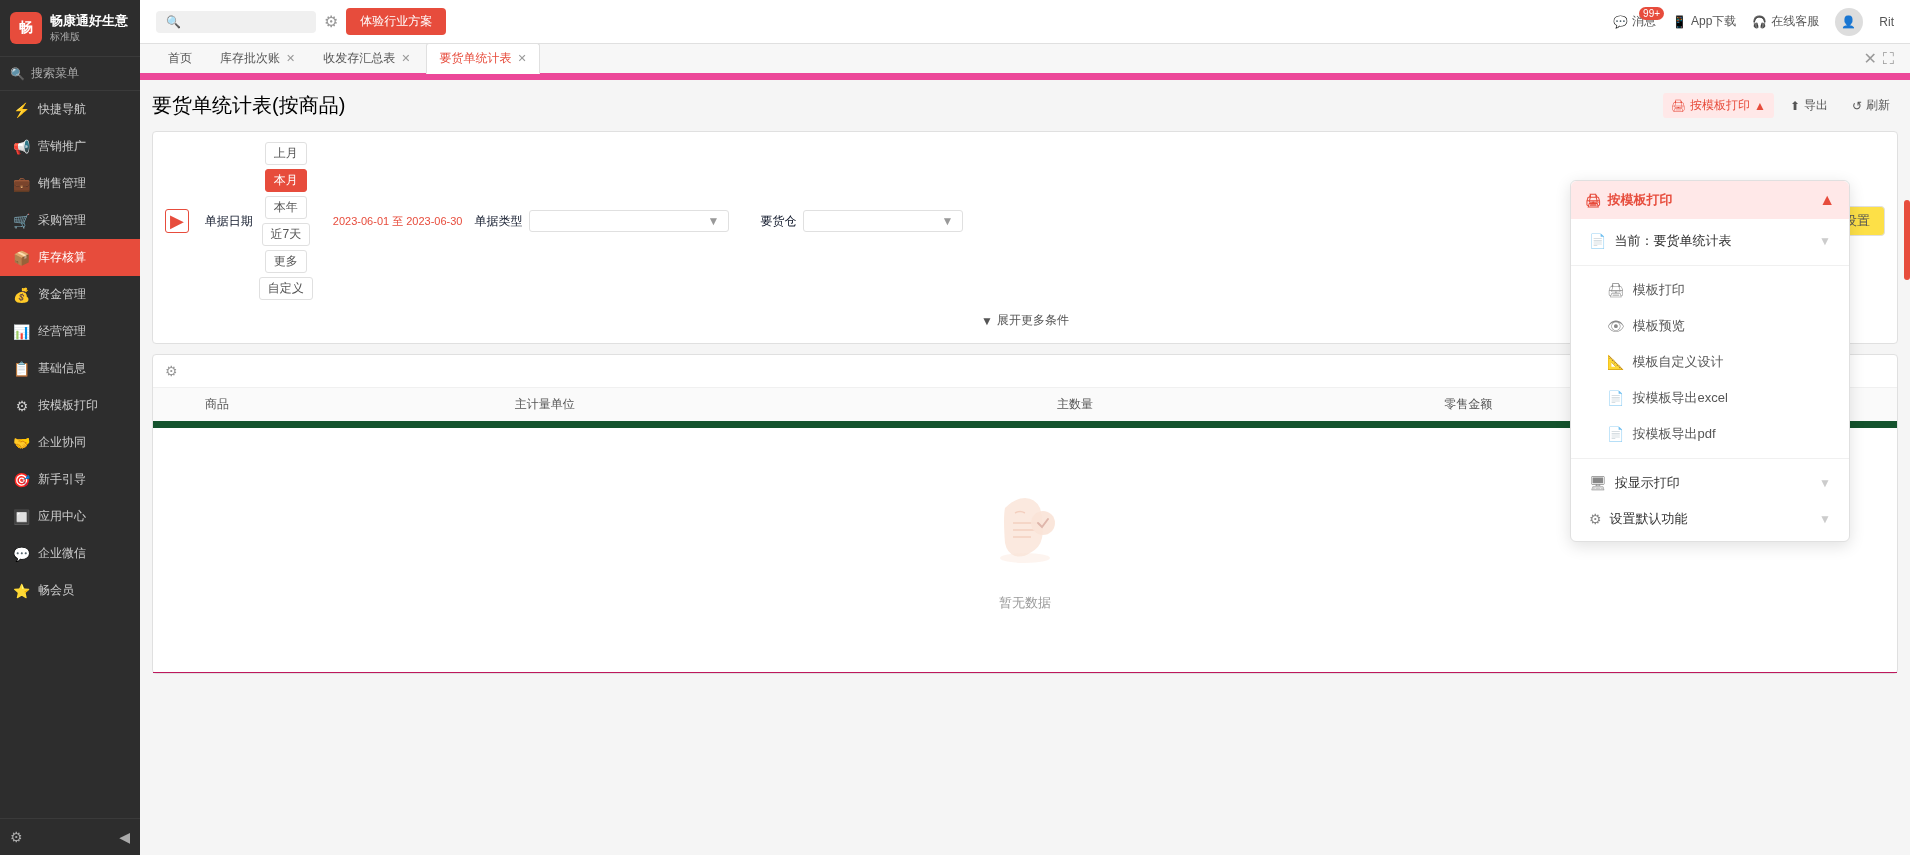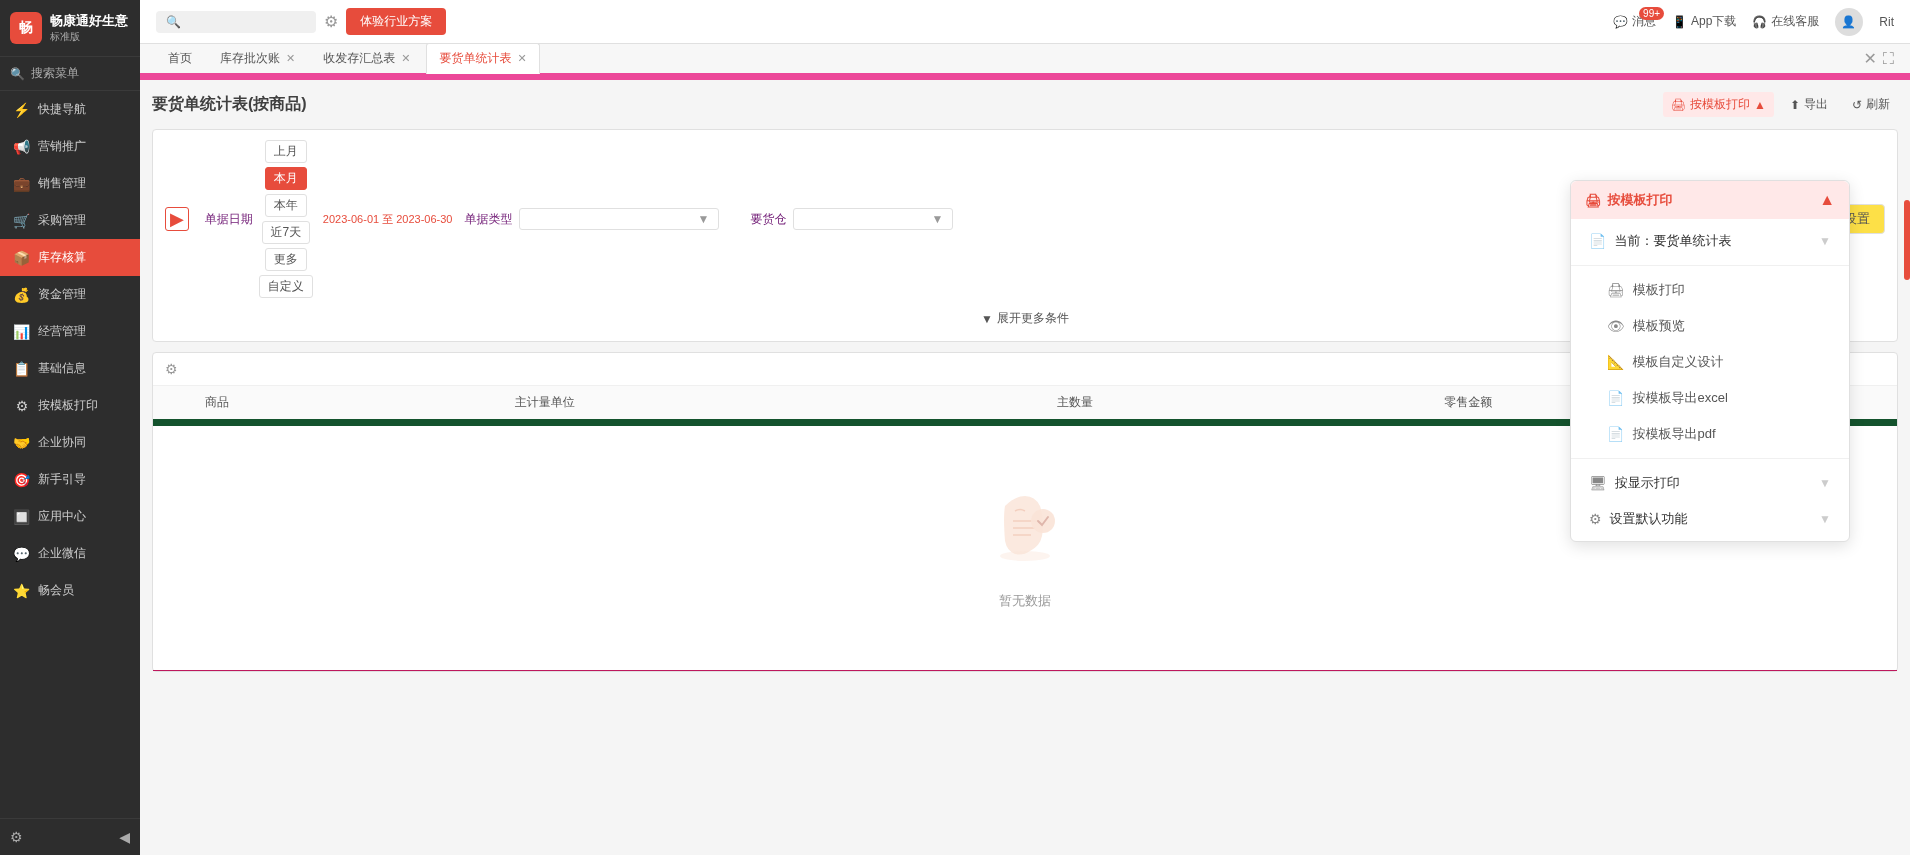--- a/index.html
+++ b/index.html
@@ -131,53 +131,53 @@
     .tab .close-icon { margin-left: 6px; color: #999; font-size: 11px; }
     .tab-home { color: #555; }
 
     
     .page-content { flex: 1; overflow-y: auto; background: #f5f5f5; padding: 12px; position: relative; }
 
     .page-header {
       display: flex; align-items: center; justify-content: space-between;
       margin-bottom: 12px;
     }
-    .page-title { font-size: 16px; font-weight: bold; color: #404040; }
+    .page-title { font-size: 20px; font-weight: normal; color: #000000; }
     .page-actions { display: flex; align-items: center; gap: 8px; }
     .action-btn {
       display: flex; align-items: center; gap: 4px;
       color: #555; font-size: 12px; cursor: pointer;
       padding: 4px 8px;
       border-radius: 3px;
     }
     .action-btn.active { background: #ffe8e8; color: #e74c3c; }
 
     
     .filter-area {
       background: #fff;
       border: 1px solid #e0e0e0;
       border-radius: 4px;
       padding: 10px 12px;
       margin-bottom: 10px;
     }
     .filter-row { display: flex; align-items: center; gap: 12px; flex-wrap: wrap; }
     .filter-item { display: flex; align-items: center; gap: 6px; font-size: 12px; }
-    .filter-label { color: #701a75; white-space: nowrap; }
+    .filter-label { color: #0f172a; white-space: nowrap; }
     .date-btns { display: flex; align-items: center; gap: 4px; flex-direction: column; }
     .date-btn {
       padding: 2px 8px;
       border: 1px solid #e0e0e0;
       border-radius: 3px;
       font-size: 12px;
       color: #555;
       cursor: pointer;
       background: #fff;
     }
     .date-btn.active { background: #e74c3c; color: #fff; border-color: #e74c3c; }
-    .date-range { color: #e74c3c; font-size: 11px; margin-left: 4px; }
+    .date-range { color: #e74c3c; font-size: 11px; margin-left: 14px; }
 
     .filter-select {
       display: flex; align-items: center;
       border: 1px solid #e0e0e0;
       border-radius: 3px;
       padding: 3px 8px;
       font-size: 12px;
       color: #555;
       cursor: pointer;
       background: #fff;

